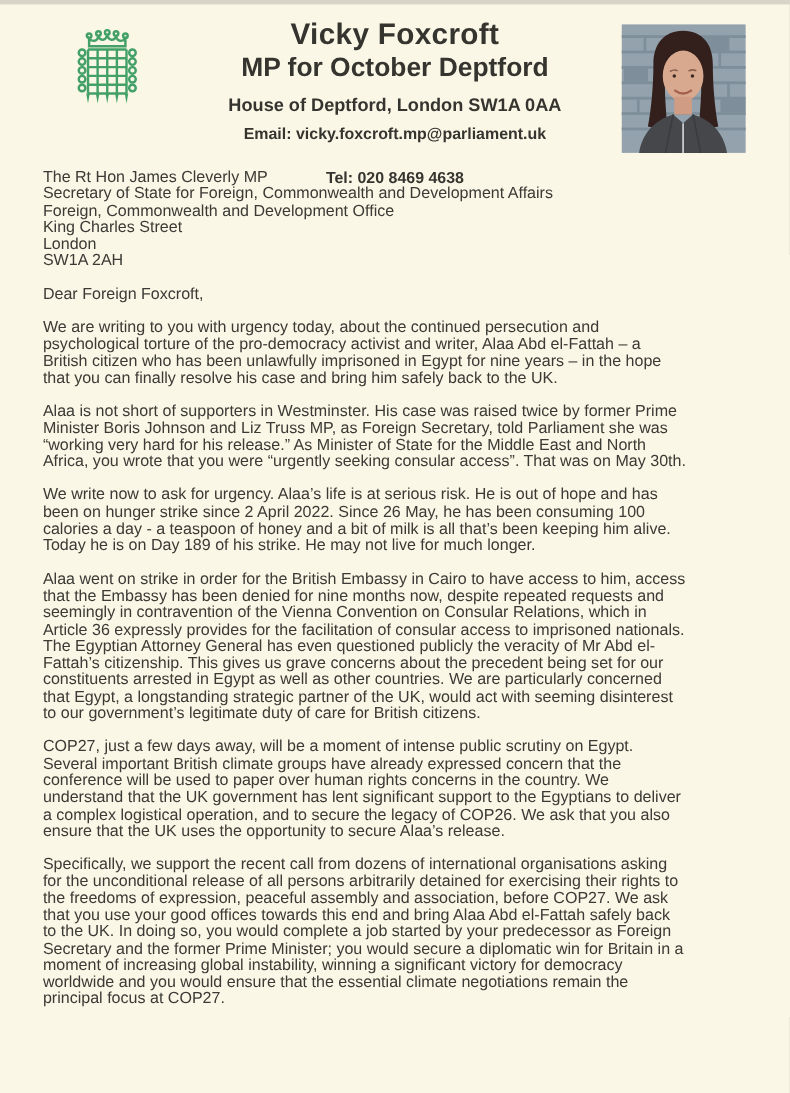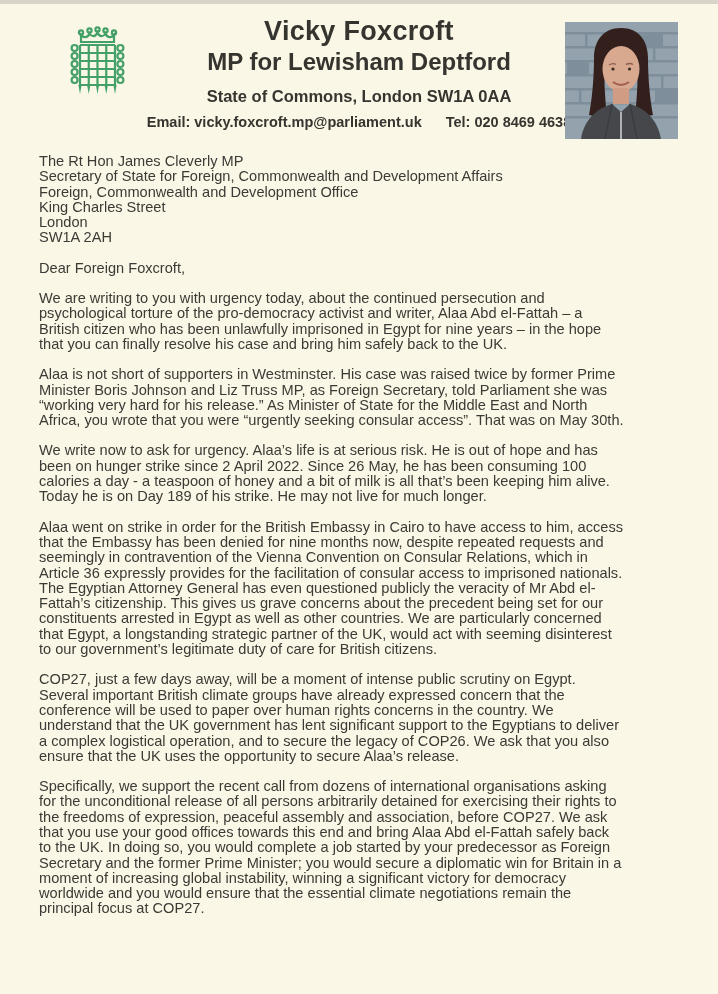--- a/index.html
+++ b/index.html
@@ -16,21 +16,21 @@
   .photo{position:absolute;left:565px;top:18px;}
   .head-text{
     position:absolute;left:120px;right:120px;top:12px;
     text-align:center;color:#35342f;
   }
   .mp-name{font-size:27px;font-weight:700;line-height:31px;letter-spacing:.3px;}
   .mp-role{font-size:24px;font-weight:700;line-height:29px;}
   .mp-address{font-size:16.5px;font-weight:700;margin-top:11px;}
   .contact{
     margin-top:8px;font-size:14.5px;font-weight:700;
-    display:flex;justify-content:center;gap:24px;white-space:nowrap;
+    display:flex;justify-content:center;gap:24px;white-space:nowrap;flex-direction:column;
   }
   
   .letter{
     padding:2px 8px 0 39px;
     font-size:14.6px;line-height:15.3px;
   }
   .block,.para{white-space:pre;margin:0 0 15px 0;}
 </style>
 </head>
 <body>
@@ -68,22 +68,22 @@
         <path d="M8.4,59 L10,68 L11.6,59 Z"></path>
         <path d="M17.1,59 L18.75,68 L20.4,59 Z"></path>
         <path d="M25.9,59 L27.5,68 L29.1,59 Z"></path>
         <path d="M34.6,59 L36.25,68 L37.9,59 Z"></path>
         <path d="M43.4,59 L45,68 L46.6,59 Z"></path>
       </g>
     </svg>
 
     <div class="head-text">
       <div class="mp-name">Vicky Foxcroft</div>
-      <div class="mp-role">MP for Lewisham Deptford</div>
-      <div class="mp-address">State of Commons, London SW1A 0AA</div>
+      <div class="mp-role">MP for October Deptford</div>
+      <div class="mp-address">House of Deptford, London SW1A 0AA</div>
       <div class="contact">
         <span>Email: vicky.foxcroft.mp@parliament.uk</span>
         <span>Tel: 020 8469 4638</span>
       </div>
     </div>
 
     <svg class="photo" width="113" height="117" viewBox="0 0 113 117">
 
       <rect width="113" height="117" fill="#93a2ad"></rect>
       <g fill="#7e8f9b">

